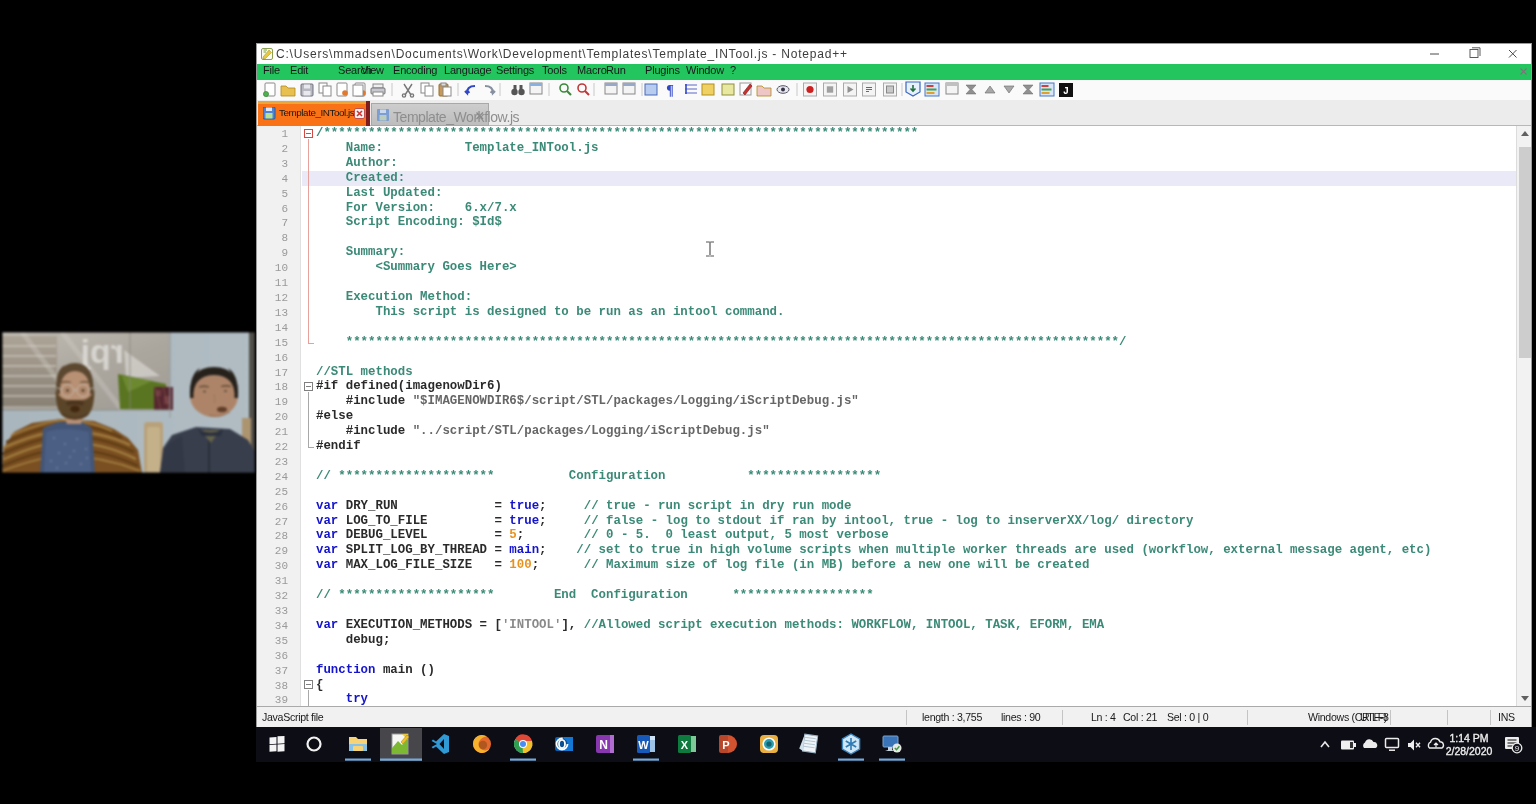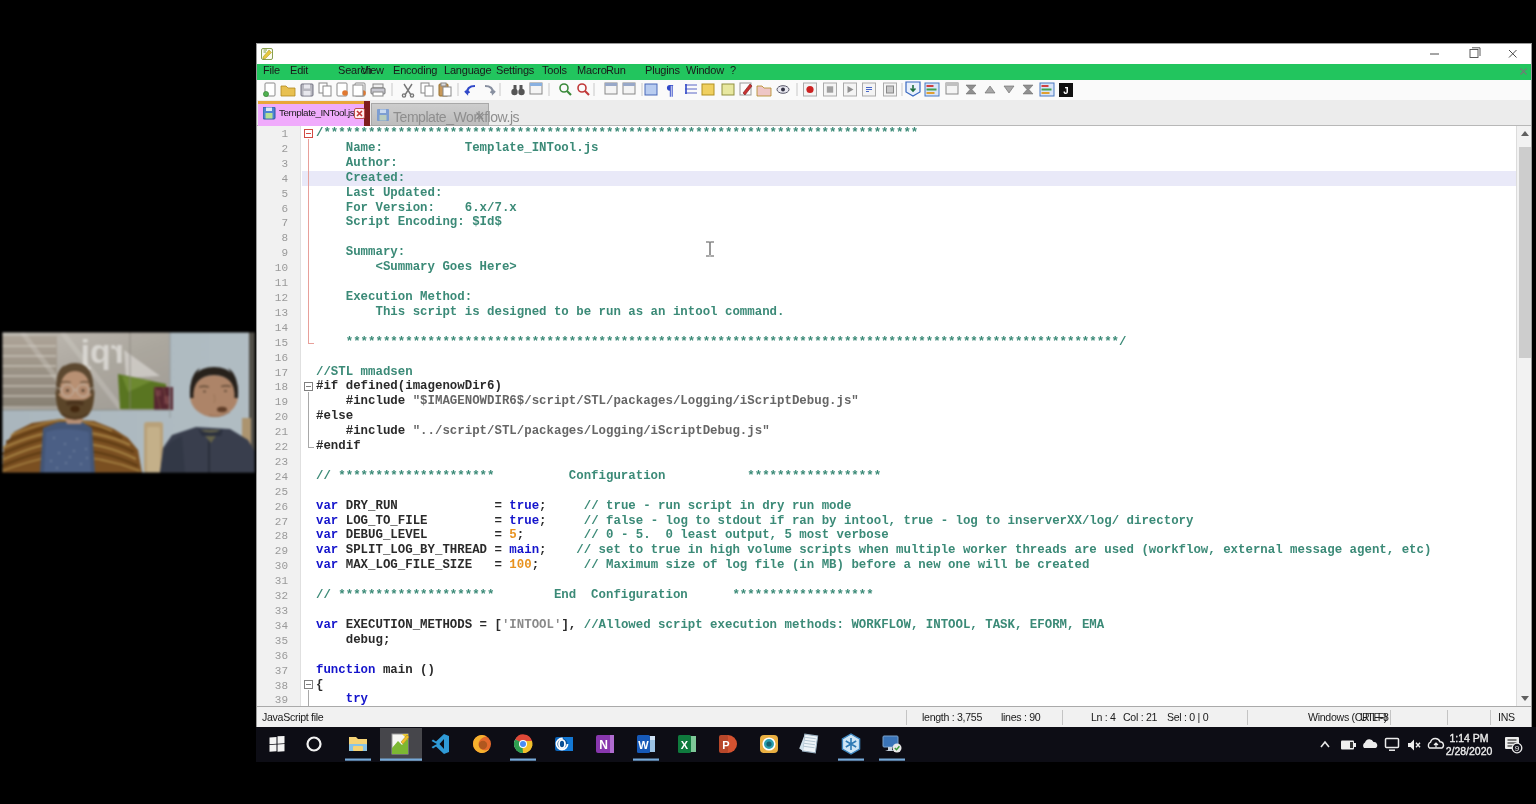--- a/index.html
+++ b/index.html
@@ -28,20 +28,21 @@
 .ctl { stroke:#4a4a4a; stroke-width:1; fill:none; }
 </style></head>
 <body>
 <div id="win">
   <div class="titlebar">
     <svg width="13" height="13" style="position:absolute;left:4px;top:3px">
         <rect x="0.5" y="1.5" width="11" height="11" rx="1.5" fill="#fbfbf2" stroke="#8aa050"></rect>
         <path d="M2 10 L8 3 L10.5 5.5 L4.5 11.5 L2 12 Z" fill="#e8c83c" stroke="#a09020" stroke-width="0.5"></path>
         <path d="M2.5 3 L6 3 M2.5 5 L5 5" stroke="#7aa040" stroke-width="1"></path>
       </svg>
+    <div class="titletext">C:\Users\mmadsen\Documents\Work\Development\Templates\Template_INTool.js - Notepad++</div>
     <svg width="120" height="20" style="position:absolute;left:1159px;top:0">
       <line x1="14" y1="10" x2="23" y2="10" class="ctl"></line>
       <rect x="54" y="5.5" width="8" height="8" class="ctl" style="stroke-width:0.9"></rect>
         <path d="M56 3.8 H64 V12" class="ctl" style="stroke-width:0.9"></path>
       <path d="M93 6 L100.5 13.5 M100.5 6 L93 13.5" class="ctl"></path>
     </svg>
   </div>
   <div class="menubar">
       <span style="position:absolute;left:6px;top:0px">File</span>
       <span style="position:absolute;left:33px;top:0px">Edit</span>
@@ -212,21 +213,21 @@
         <rect x="1.5" y="2" width="7" height="2" fill="#d04040"></rect>
         <rect x="1.5" y="5.5" width="10" height="2" fill="#40a050"></rect>
         <rect x="1.5" y="9" width="8" height="2" fill="#e0a030"></rect>
       </g>
       <g>
         <rect x="1059" y="3" width="14" height="14" fill="#101010"></rect>
         <text x="1066" y="14" font-family="Liberation Mono" font-size="10" font-weight="bold" fill="#fff" text-anchor="middle">J</text>
       </g>
     </svg>
   <div class="tabbar">
-    <div style="position:absolute;left:1px;top:0;width:112px;height:25px;background:#f0abfc;border-right:6px solid #7f1d1d">
+    <div style="position:absolute;left:1px;top:0;width:112px;height:25px;background:#f97316;border-right:4px solid #7f1d1d">
       <div style="position:absolute;left:0;top:0;width:100%;height:3px;background:#e9a63a"></div>
       <svg width="13" height="13" style="position:absolute;left:5px;top:6px">
           <rect width="12" height="12" rx="1" fill="#4f84d4" stroke="#2c5aa0"></rect>
           <rect x="3" y="0.5" width="6" height="3.5" fill="#dce8f8"></rect>
           <rect x="2.5" y="6" width="7" height="5.5" fill="#b6e092"></rect>
         </svg>
       <span style="position:absolute;left:21px;top:6px;font-size:9.9px;letter-spacing:-0.45px;color:#1a1a1a">Template_INTool.js</span>
       <svg width="11" height="11" style="position:absolute;left:96px;top:7px">
           <rect x="0.5" y="0.5" width="10" height="10" rx="1.5" fill="#fff0f0" stroke="#c05050"></rect>
           <path d="M3 3 L8 8 M8 3 L3 8" stroke="#c23737" stroke-width="1.6"></path>
@@ -295,21 +296,21 @@
 <span class="c">    Script Encoding: $Id$</span>
 
 <span class="c">    Summary:</span>
 <span class="c">        &lt;Summary Goes Here&gt;</span>
 
 <span class="c">    Execution Method:</span>
 <span class="c">        This script is designed to be run as an intool command.</span>
 
 <span class="c">    ********************************************************************************************************/</span>
 
-<span class="c">//STL mmadsen</span>
+<span class="c">//STL methods</span>
 #if defined(imagenowDir6)
     #include <span class="s2">"$IMAGENOWDIR6$/script/STL/packages/Logging/iScriptDebug.js"</span>
 #else
     #include <span class="s2">"../script/STL/packages/Logging/iScriptDebug.js"</span>
 #endif
 
 <span class="c">// *********************          Configuration           ******************</span>
 
 <span class="k">var</span> DRY_RUN             = <span class="k">true</span>;     <span class="c">// true - run script in dry run mode</span>
 <span class="k">var</span> LOG_TO_FILE         = <span class="k">true</span>;     <span class="c">// false - log to stdout if ran by intool, true - log to inserverXX/log/ directory</span>

